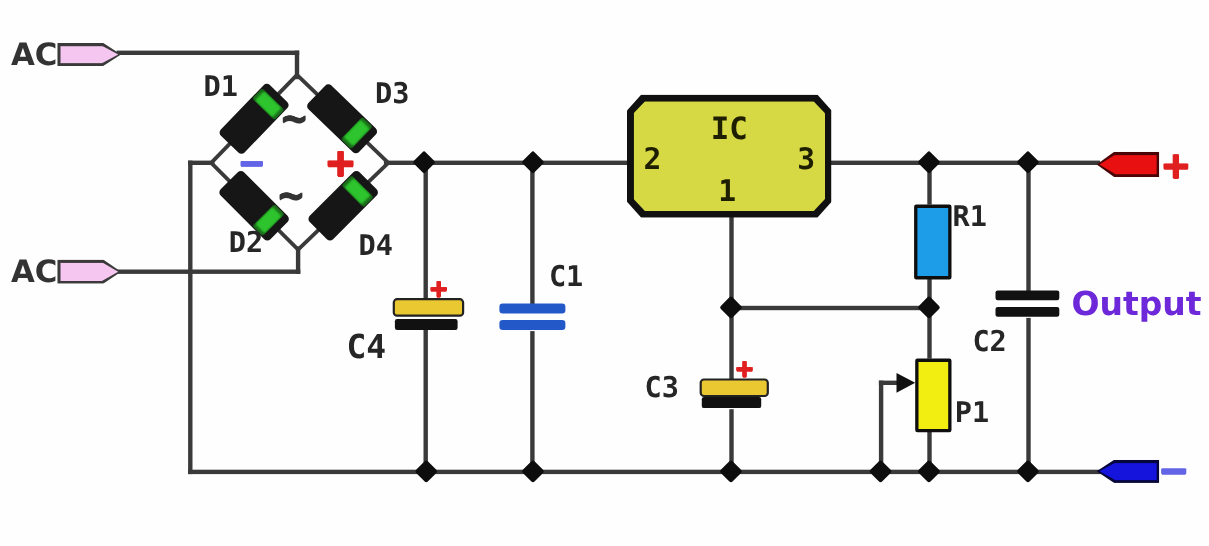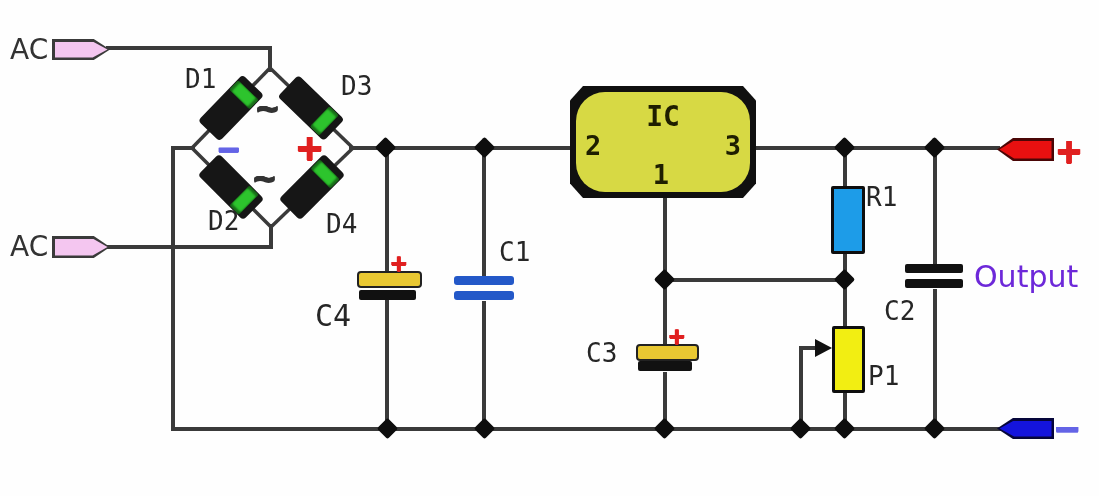--- a/index.html
+++ b/index.html
@@ -3,42 +3,42 @@
 <meta charset="utf-8">
 <style>
   html,body{margin:0;padding:0;background:#fff;}
   #stage{
     position:relative;width:1099px;height:496px;overflow:hidden;
     background:var(--background,#fefefe);
     font-family:"DejaVu Sans",sans-serif;
   }
   .wire{position:absolute;background:var(--wire,#3a3a3a);}
   .dot{position:absolute;width:15px;height:15px;background:var(--junction,#0d0d0d);transform:rotate(45deg);border-radius:2px;}
-  .lbl{position:absolute;line-height:1;white-space:nowrap;color:var(--labelColor,#262626);font-weight:normal;}
+  .lbl{position:absolute;line-height:1;white-space:nowrap;color:var(--labelColor,#262626);font-weight:bold;}
   .mono{font-family:"DejaVu Sans Mono",monospace;}
   .sans{font-family:"DejaVu Sans","Liberation Sans",sans-serif;}
   .sign{font-family:"DejaVu Sans Mono",monospace;font-weight:bold;
         text-shadow:0.6px 0 currentColor,-0.6px 0 currentColor,0 0.6px currentColor;}
   .diode{position:absolute;width:64px;height:30px;background:var(--diodeBody,#161616);border-radius:4px;}
   .diode .stripe{position:absolute;right:7px;top:1px;bottom:1px;width:13px;border-radius:2px;
         background:var(--diodeStripe,#2dc42d);
         box-shadow:inset 0 3px 2px rgba(0,0,0,.45), inset 0 -3px 2px rgba(0,0,0,.45);}
   .term{position:absolute;}
   .term .inner{position:absolute;inset:2.5px;}
   .pt-right{clip-path:polygon(0 0,72% 0,100% 50%,72% 100%,0 100%);}
   .pt-left{clip-path:polygon(100% 0,28% 0,0 50%,28% 100%,100% 100%);}
   .plate{position:absolute;}
   .cap-elco-pos{background:var(--elcoGold,#e9c832);border:2px solid #222;border-radius:4px;}
   .cap-elco-neg{background:var(--plateBlack,#111);border-radius:2px;}
   .cap-blue{background:var(--capBlue,#2358c8);border-radius:3px;}
   .cap-black{background:var(--plateBlack,#111);border-radius:2px;}
   #ic-outer{position:absolute;left:570px;top:86px;width:186px;height:112px;background:var(--icBorder,#101010);
         clip-path:polygon(7% 0,93% 0,100% 13%,100% 87%,93% 100%,7% 100%,0 87%,0 13%);}
   #ic-inner{position:absolute;inset:6px;background:var(--icFill,#d7d944);
-        clip-path:polygon(6% 0,94% 0,100% 11%,100% 89%,94% 100%,6% 100%,0 89%,0 11%);border-radius:29px;}
+        clip-path:polygon(6% 0,94% 0,100% 11%,100% 89%,94% 100%,6% 100%,0 89%,0 11%);}
   .ic-txt{position:absolute;font-family:"DejaVu Sans Mono",monospace;font-weight:bold;color:var(--icText,#1e1e00);line-height:1;}
   #r1{position:absolute;left:831px;top:186px;width:28px;height:62px;background:var(--r1Blue,#1d9ce8);border:3px solid #0e0e0e;border-radius:2px;}
   #p1{position:absolute;left:832px;top:326px;width:27px;height:61px;background:var(--p1Yellow,#f2ee12);border:3px solid #0e0e0e;border-radius:2px;}
   #wiper{position:absolute;left:815px;top:339px;width:0;height:0;
         border-top:9px solid transparent;border-bottom:9px solid transparent;border-left:17px solid #111;}
   svg.bridge{position:absolute;left:160px;top:40px;}
 </style>
 </head>
 <body>
 

